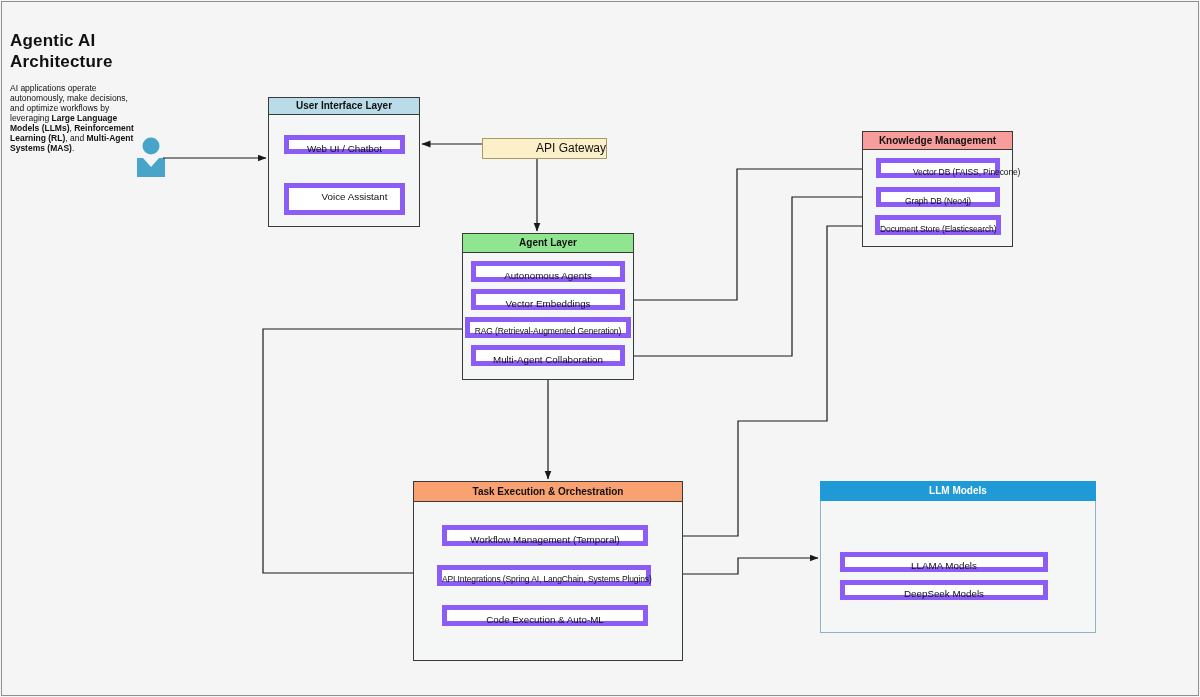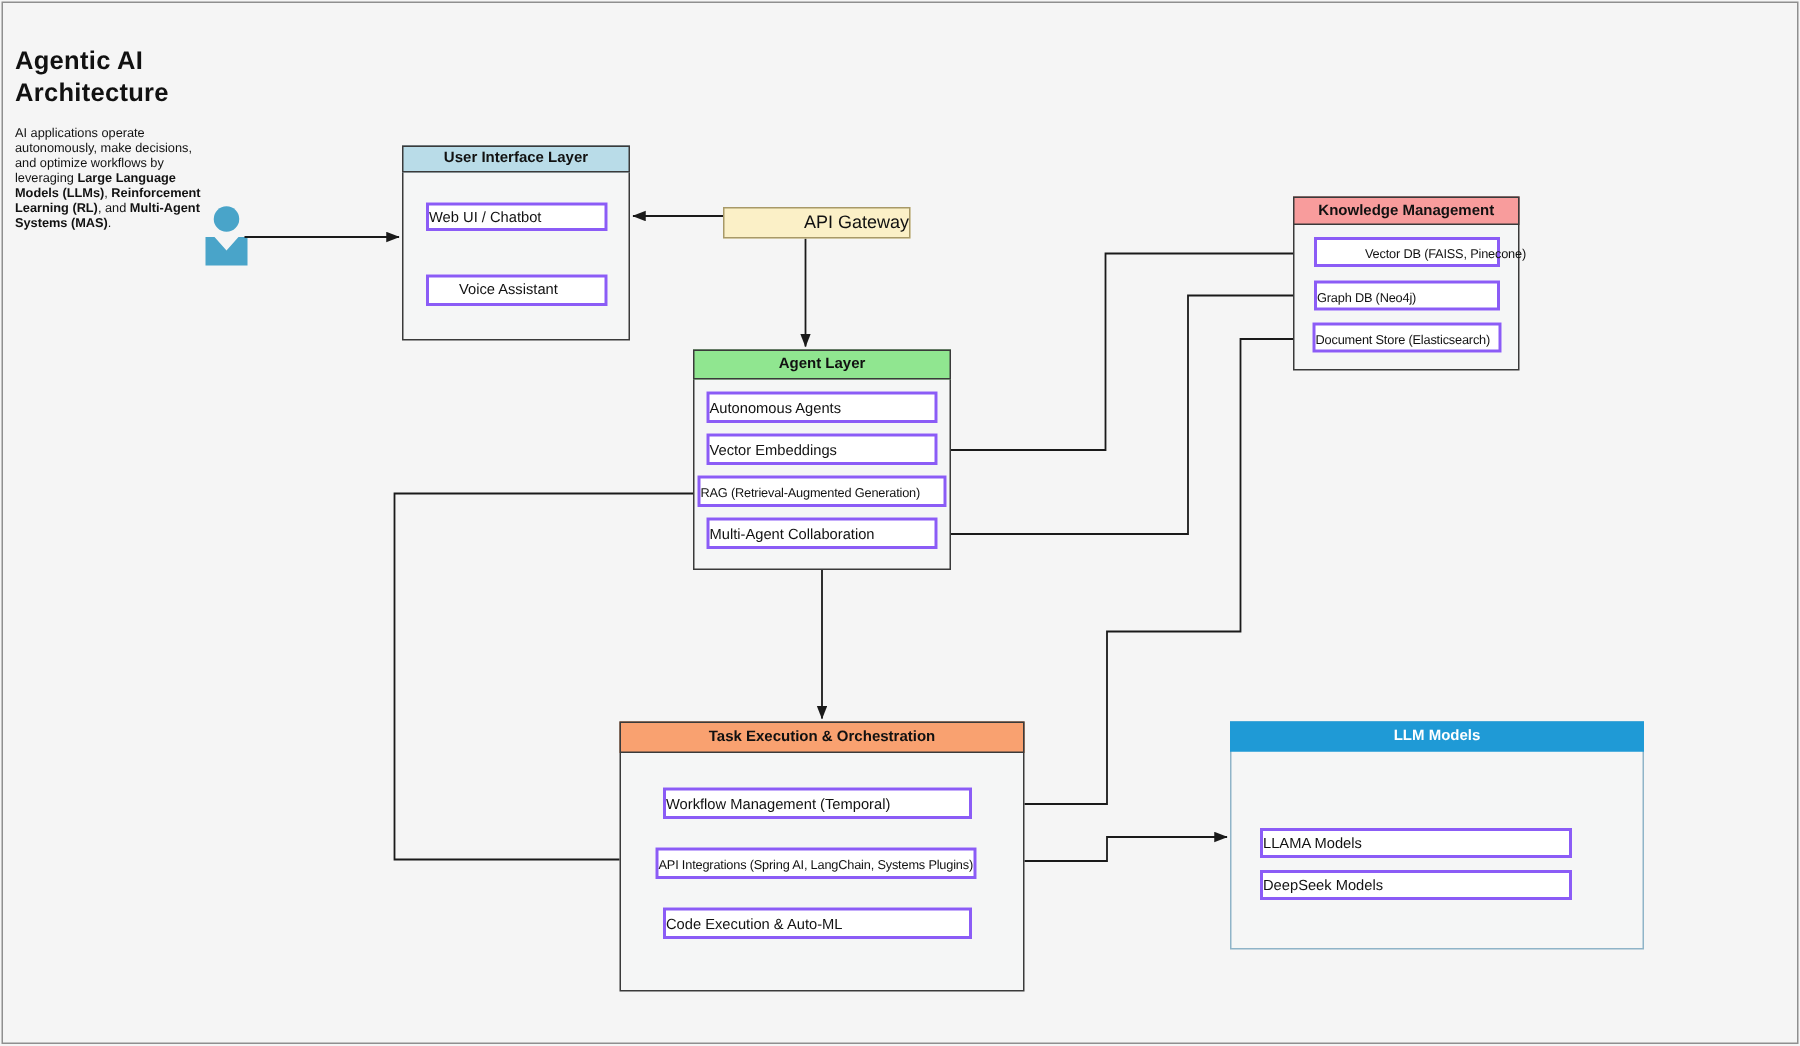--- a/index.html
+++ b/index.html
@@ -18,30 +18,30 @@
   .desc .b{font-weight:bold;}
 
   
   .group{position:absolute;border:1px solid #3a3a3a;background:#f5f6f6;box-sizing:border-box;}
   .group-header{
     position:absolute;left:-1px;top:-1px;right:-1px;
     border:1px solid #3a3a3a;box-sizing:content-box;
     text-align:center;font-weight:bold;font-size:10px;color:#111;
   }
   .node{
-    position:absolute;background:#ffffff;border:2px solid #8b5cf6;box-sizing:border-box;
-    text-align:left;font-size:9.8px;color:#111;white-space:nowrap;overflow:visible;
+    position:absolute;background:#ffffff;border:5px solid #8b5cf6;box-sizing:border-box;
+    text-align:center;font-size:9.8px;color:#111;white-space:nowrap;overflow:visible;
   }
   .xs{font-size:8.5px;letter-spacing:-0.12px;}
 
   
   #ui-layer{left:268px;top:97px;width:152px;height:130px;}
   #ui-layer .group-header{height:16px;line-height:16px;background:var(--c-ui-header,#b9dce8);}
   #ui-web{left:15px;top:37px;width:121px;height:19px;line-height:17px;}
-  #ui-voice{left:15px;top:85px;width:121px;height:21px;line-height:17px;padding-left:20px;}
+  #ui-voice{left:15px;top:85px;width:121px;height:32px;line-height:17px;padding-left:20px;}
 
   #api-gateway{
     position:absolute;left:482px;top:138px;width:125px;height:21px;box-sizing:border-box;
     background:var(--c-api-gateway-fill,#fbf0c7);border:1px solid #a89968;
     text-align:right;font-size:12px;line-height:19px;color:#111;
   }
 
   #agent-layer{left:462px;top:233px;width:172px;height:147px;}
   #agent-layer .group-header{height:18px;line-height:18px;background:var(--c-agent-header,#90e690);}
   #ag-0{left:8px;top:27px;width:154px;height:21px;line-height:19px;}

